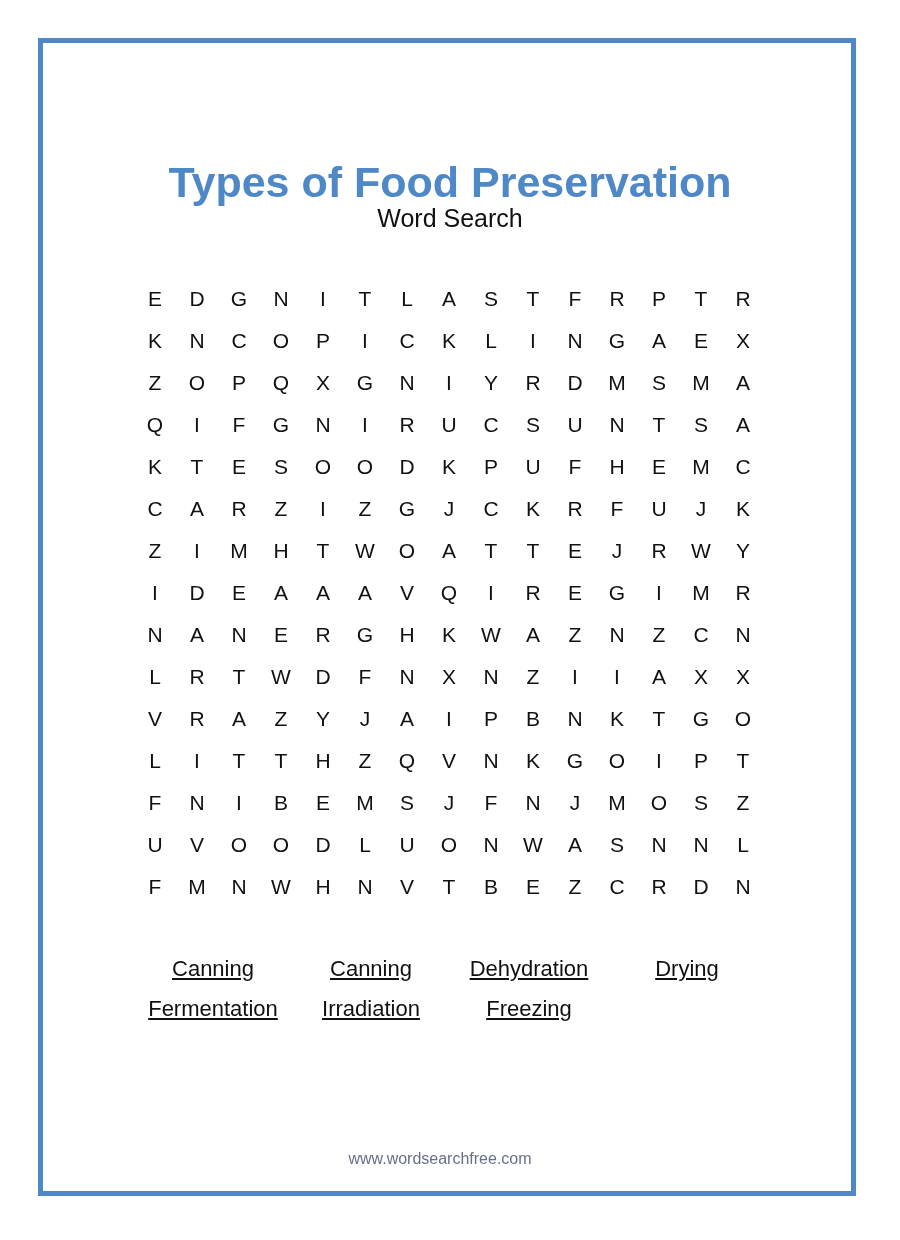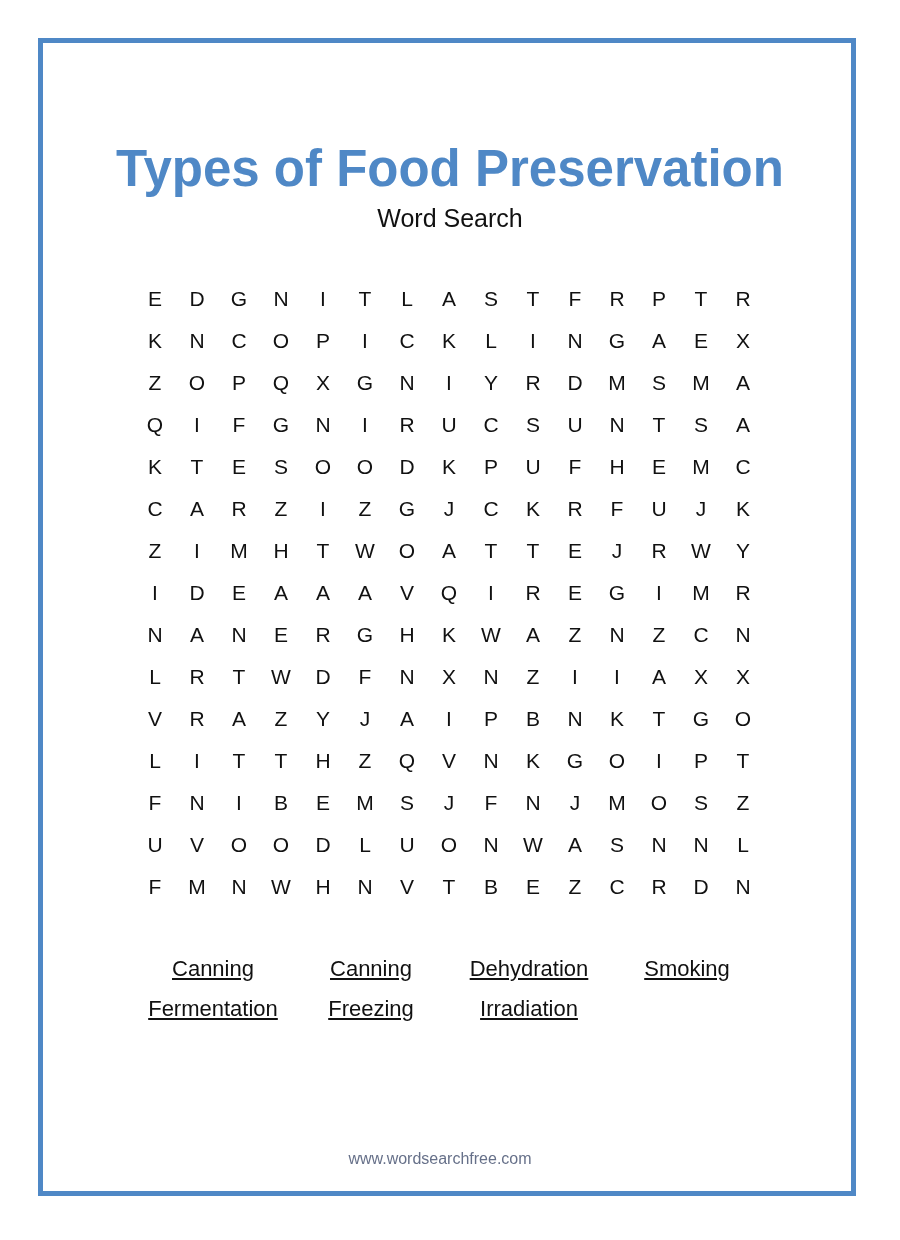--- a/index.html
+++ b/index.html
@@ -1,21 +1,21 @@
 <!DOCTYPE html>
 <html><head>
   <meta charset="utf-8">
   <style>
     html, body { margin: 0; padding: 0; background: #ffffff; }
     body { width: 900px; height: 1240px; position: relative; overflow: hidden;
            font-family: "Liberation Sans", sans-serif; }
     .frame { position: absolute; left: 38px; top: 38px; width: 818px; height: 1158px;
              border: 5px solid #4f88c6; box-sizing: border-box; background: #fff; }
-    .title { position: absolute; left: 0; top: 139px; width: 900px; text-align: center;
-             font-size: 51px; font-weight: bold; color: #4f88c6; letter-spacing: 0px; line-height: 60px; }
+    .title { position: absolute; left: 0; top: 152px; width: 900px; text-align: center;
+             font-size: 43px; font-weight: bold; color: #4f88c6; letter-spacing: 0px; line-height: 60px; }
     .subtitle { position: absolute; left: 0; top: 203px; width: 900px; text-align: center;
                 font-size: 25px; color: #111; line-height: 30px; }
     .grid { position: absolute; left: 134px; top: 282px; width: 630px; }
     .grid-row { display: flex; height: 42px; }
     .cell { width: 42px; height: 42px; text-align: center; line-height: 34px; font-size: 21px; color: #111; }
     .words { position: absolute; left: 134px; top: 952px; width: 632px; }
     .word-row { display: flex; height: 40px; }
     .word { width: 158px; text-align: center; font-size: 22px; color: #111; line-height: 34px; text-decoration: underline; }
     .footer { position: absolute; left: 0; top: 1148px; width: 880px; text-align: center;
               font-size: 16px; color: #667089; line-height: 22px; }
@@ -282,22 +282,22 @@
       <div class="cell">R</div>
       <div class="cell">D</div>
       <div class="cell">N</div>
     </div>
   </div>
 <div class="words" id="words">
     <div class="word-row">
       <div class="word">Canning</div>
       <div class="word">Canning</div>
       <div class="word">Dehydration</div>
-      <div class="word">Smoking</div>
+      <div class="word">Drying</div>
     </div>
     <div class="word-row">
       <div class="word">Fermentation</div>
+      <div class="word">Irradiation</div>
       <div class="word">Freezing</div>
-      <div class="word">Irradiation</div>
     </div>
   </div>
 
 <div class="footer">www.wordsearchfree.com</div>
 
 </body></html>

